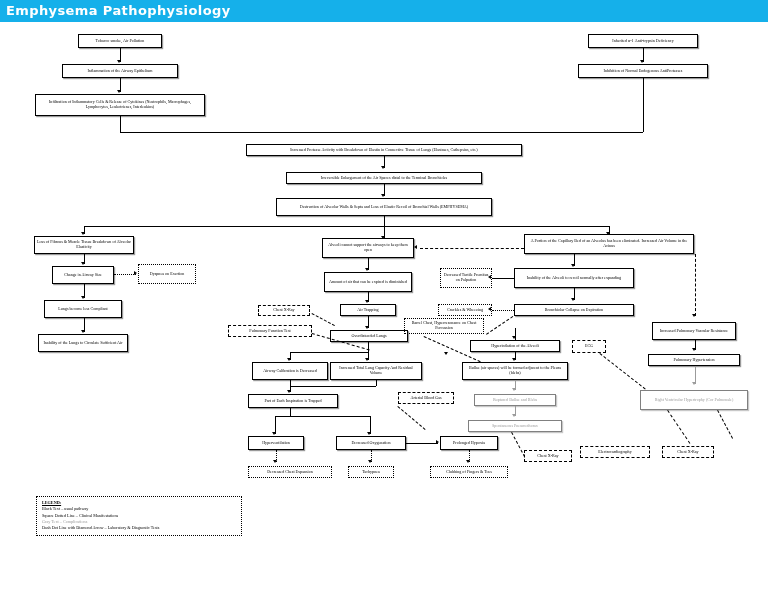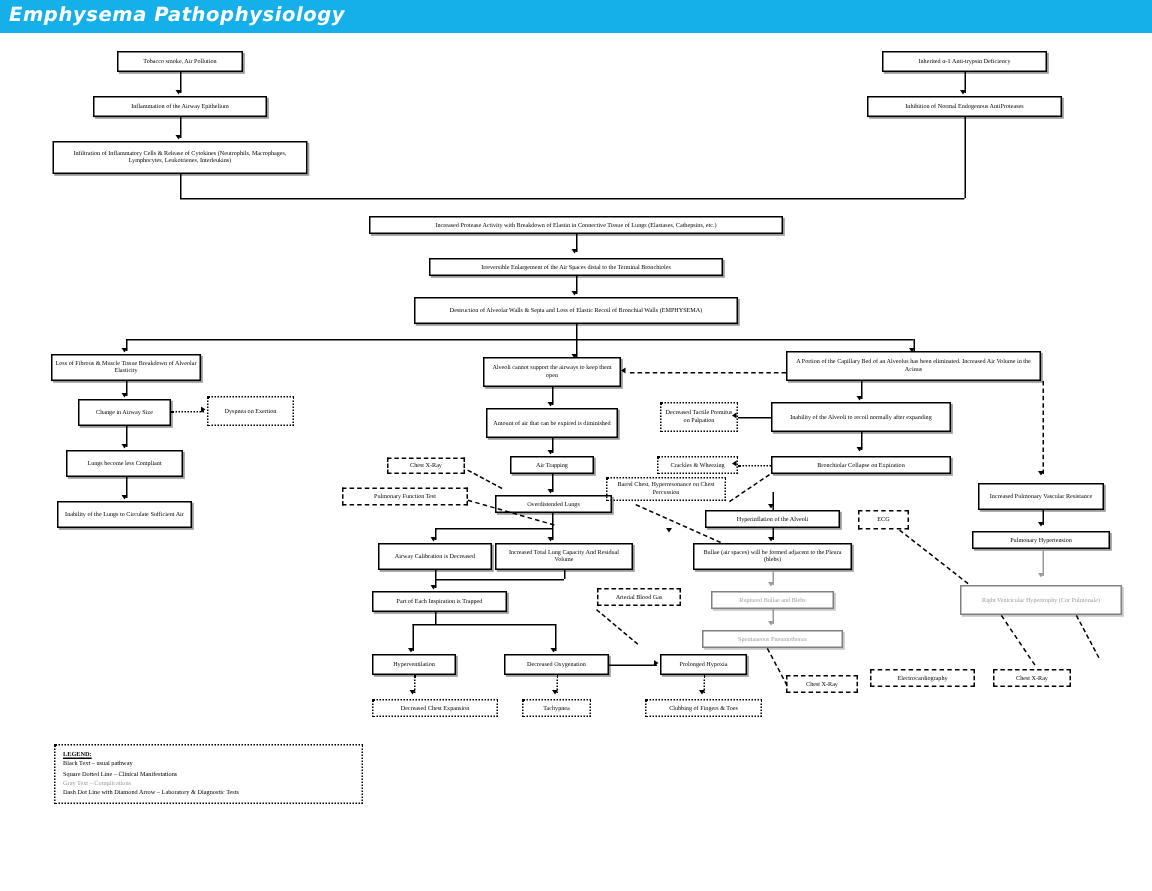--- a/index.html
+++ b/index.html
@@ -6,21 +6,20 @@
   body{
     width:768px;height:594px;
     background:#ffffff;
     font-family:"Liberation Serif", serif;
     position:relative;
     overflow:hidden;
   }
   #header{
     position:absolute;left:0;top:0;width:768px;height:22px;
     background:#15b0ea;
-    font-style:italic;
   }
   #header .title{
     position:absolute;left:6px;top:3px;
     color:#ffffff;
     font-family:"DejaVu Sans", sans-serif;
     font-size:13px;font-weight:bold;letter-spacing:0.4px;
   }
   #canvas{position:absolute;left:0;top:22px;width:768px;height:572px;}
 
   .node{

